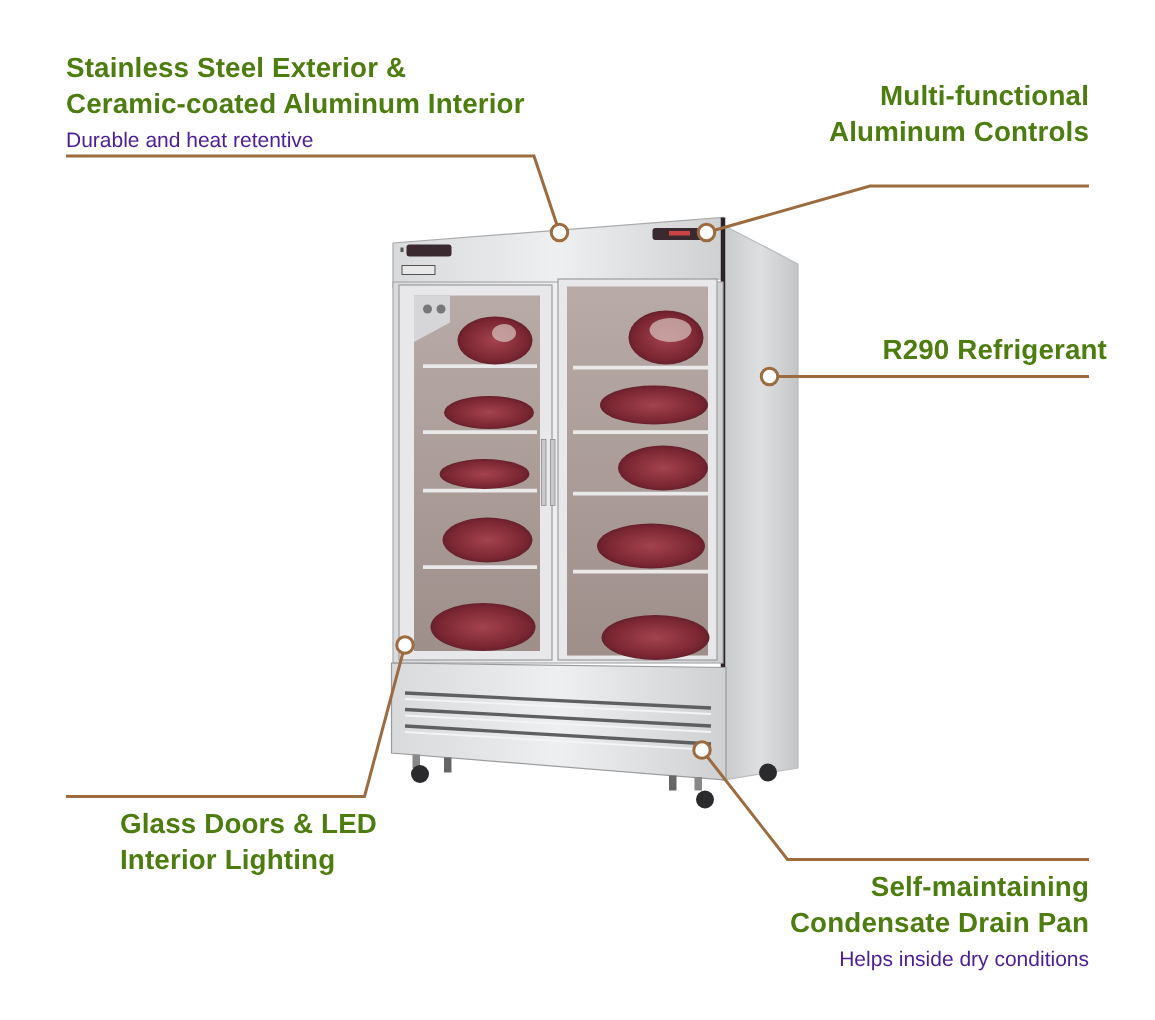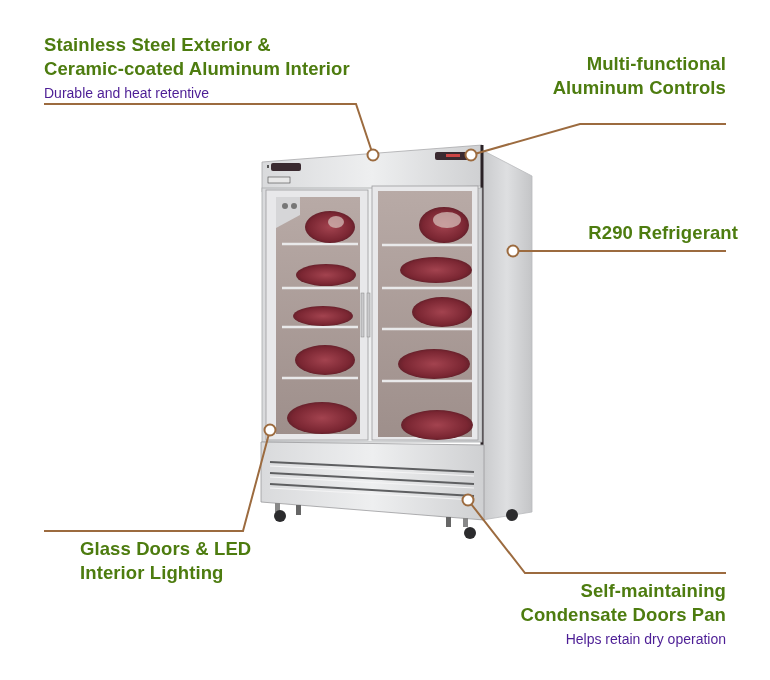--- a/index.html
+++ b/index.html
@@ -163,15 +163,15 @@
   <div class="title">R290 Refrigerant</div>
 </div>
 
 <div class="callout" style="left:44px; top:537px; width:260px;margin-left:36px;">
   <div class="title">Glass Doors &amp; LED
 Interior Lighting</div>
 </div>
 
 <div class="callout right" style="right:44px; top:579px; width:260px;">
   <div class="title">Self-maintaining
-Condensate Doors Pan</div>
-  <div class="desc">Helps retain dry operation</div>
+Condensate Drain Pan</div>
+  <div class="desc">Helps inside dry conditions</div>
 </div>
 
 </body></html>

